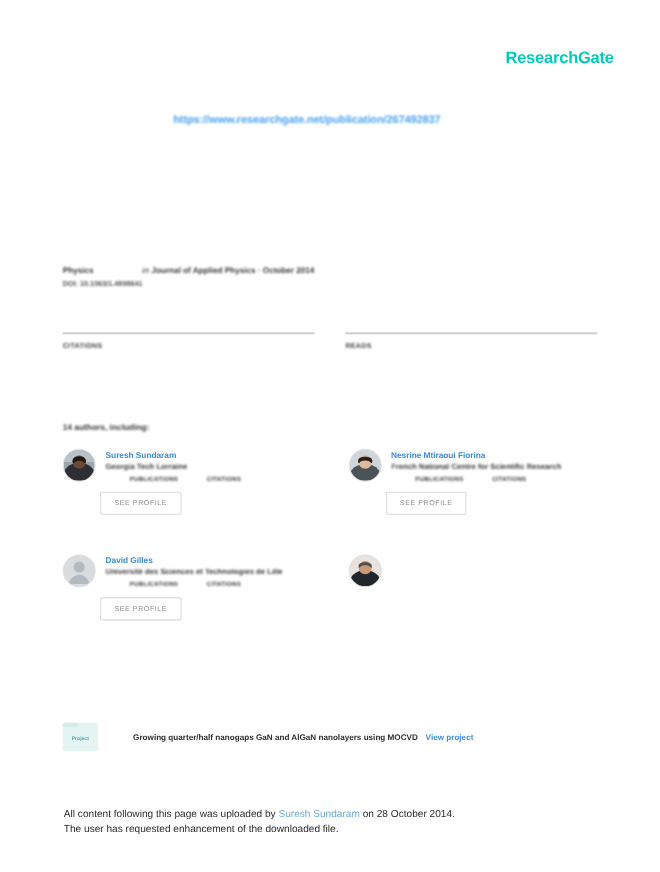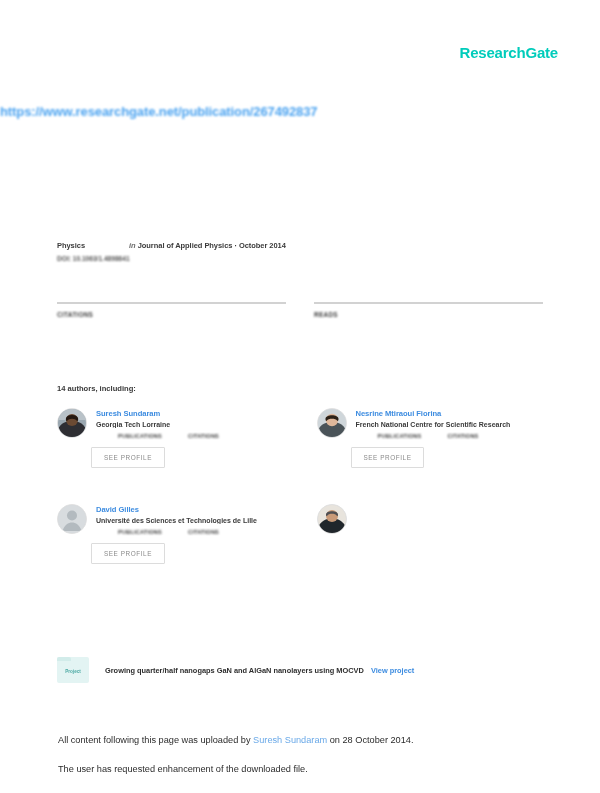--- a/index.html
+++ b/index.html
@@ -35,22 +35,22 @@
     color: #00ccbb;
     letter-spacing: -0.2px;
     filter: blur(0.35px);
   }
 
   .rg-url {
     position: absolute;
     top: 104px;
     left: 0;
     right: 42px;
-    text-align: left;
-    font-size: 13px;
+    text-align: center;
+    font-size: 10px;
     font-weight: bold;
     color: #4ba3f0;
     letter-spacing: -0.1px;
     filter: blur(0.8px);
   }
 
   
   .meta {
     position: absolute;
     top: 240px;
@@ -211,21 +211,21 @@
     color: #2e2e2e;
     filter: blur(0.7px);
   }
   .project-row {
     position: absolute;
     top: 657px;
     left: 57px;
     right: 50px;
     display: flex;
     align-items: center;
-    gap: 16px;
+    gap: 32px;
   }
   .project-icon {
     width: 32px;
     height: 26px;
     background: #e3f4f3;
     border-radius: 2px;
     position: relative;
     flex: 0 0 32px;
     display: flex;
     align-items: center;
@@ -265,21 +265,21 @@
     position: absolute;
     top: 734px;
     left: 58px;
     right: 50px;
   }
   .footer-line {
     font-size: 9.2px;
     color: #2b2b2b;
     line-height: 13px;
   }
-  .footer-line + .footer-line { margin-top: 16px; }
+  .footer-line + .footer-line { margin-top: 0; }
   .footer-author {
     color: #6aa9e8;
   }
 </style>
 </head>
 <body>
 
 <div class="page">
 
   <div class="rg-header">

